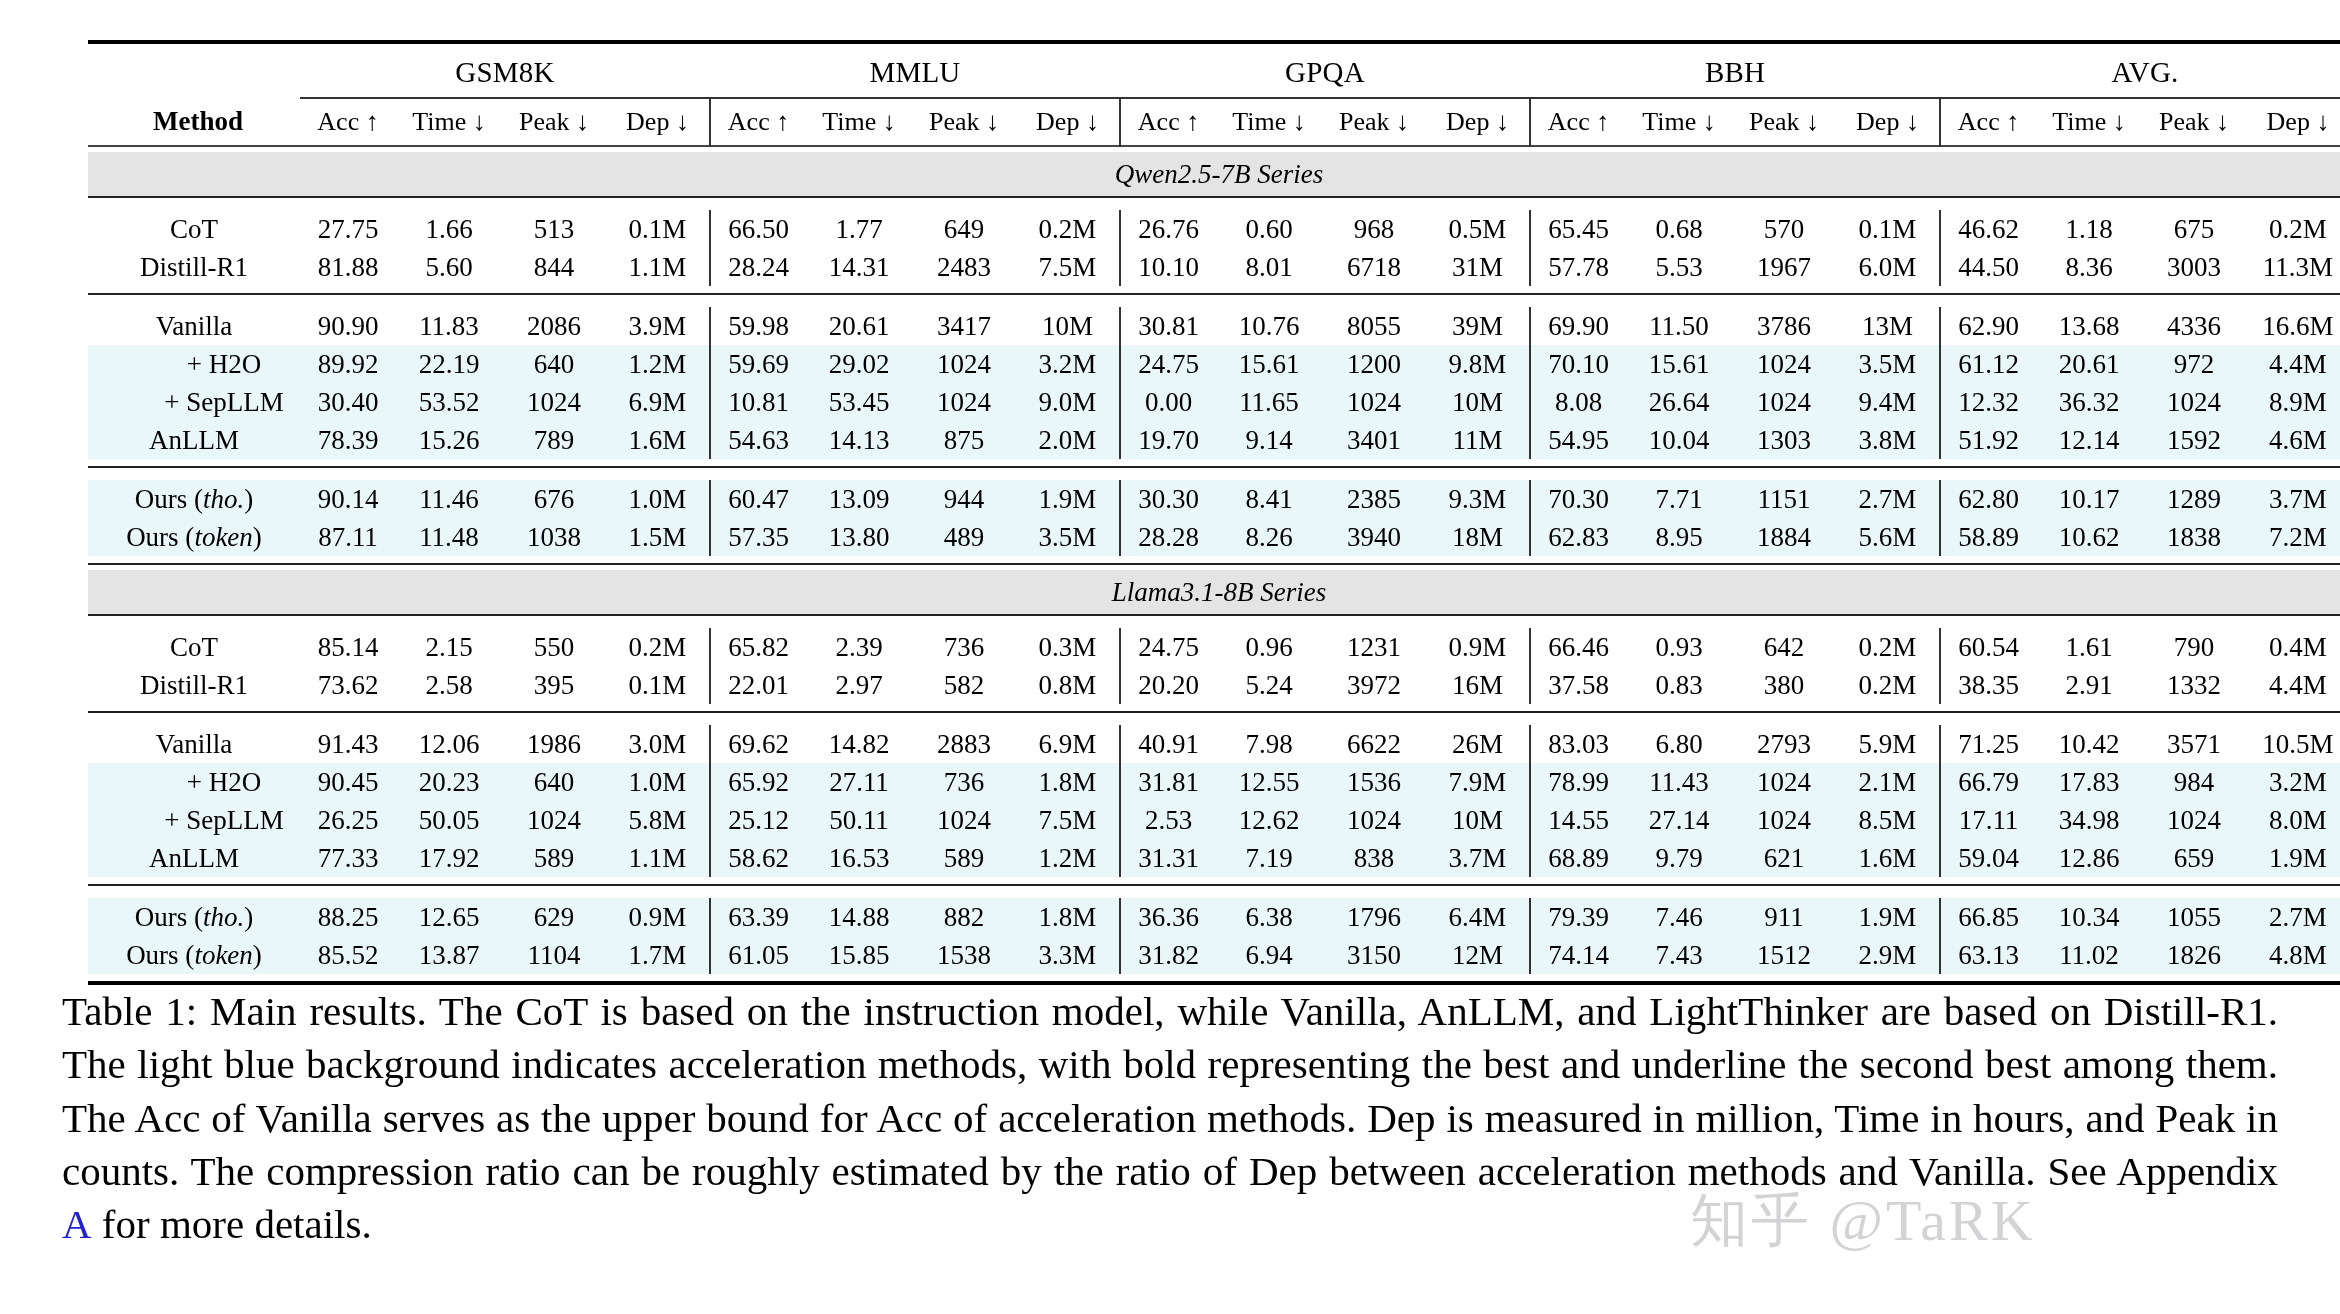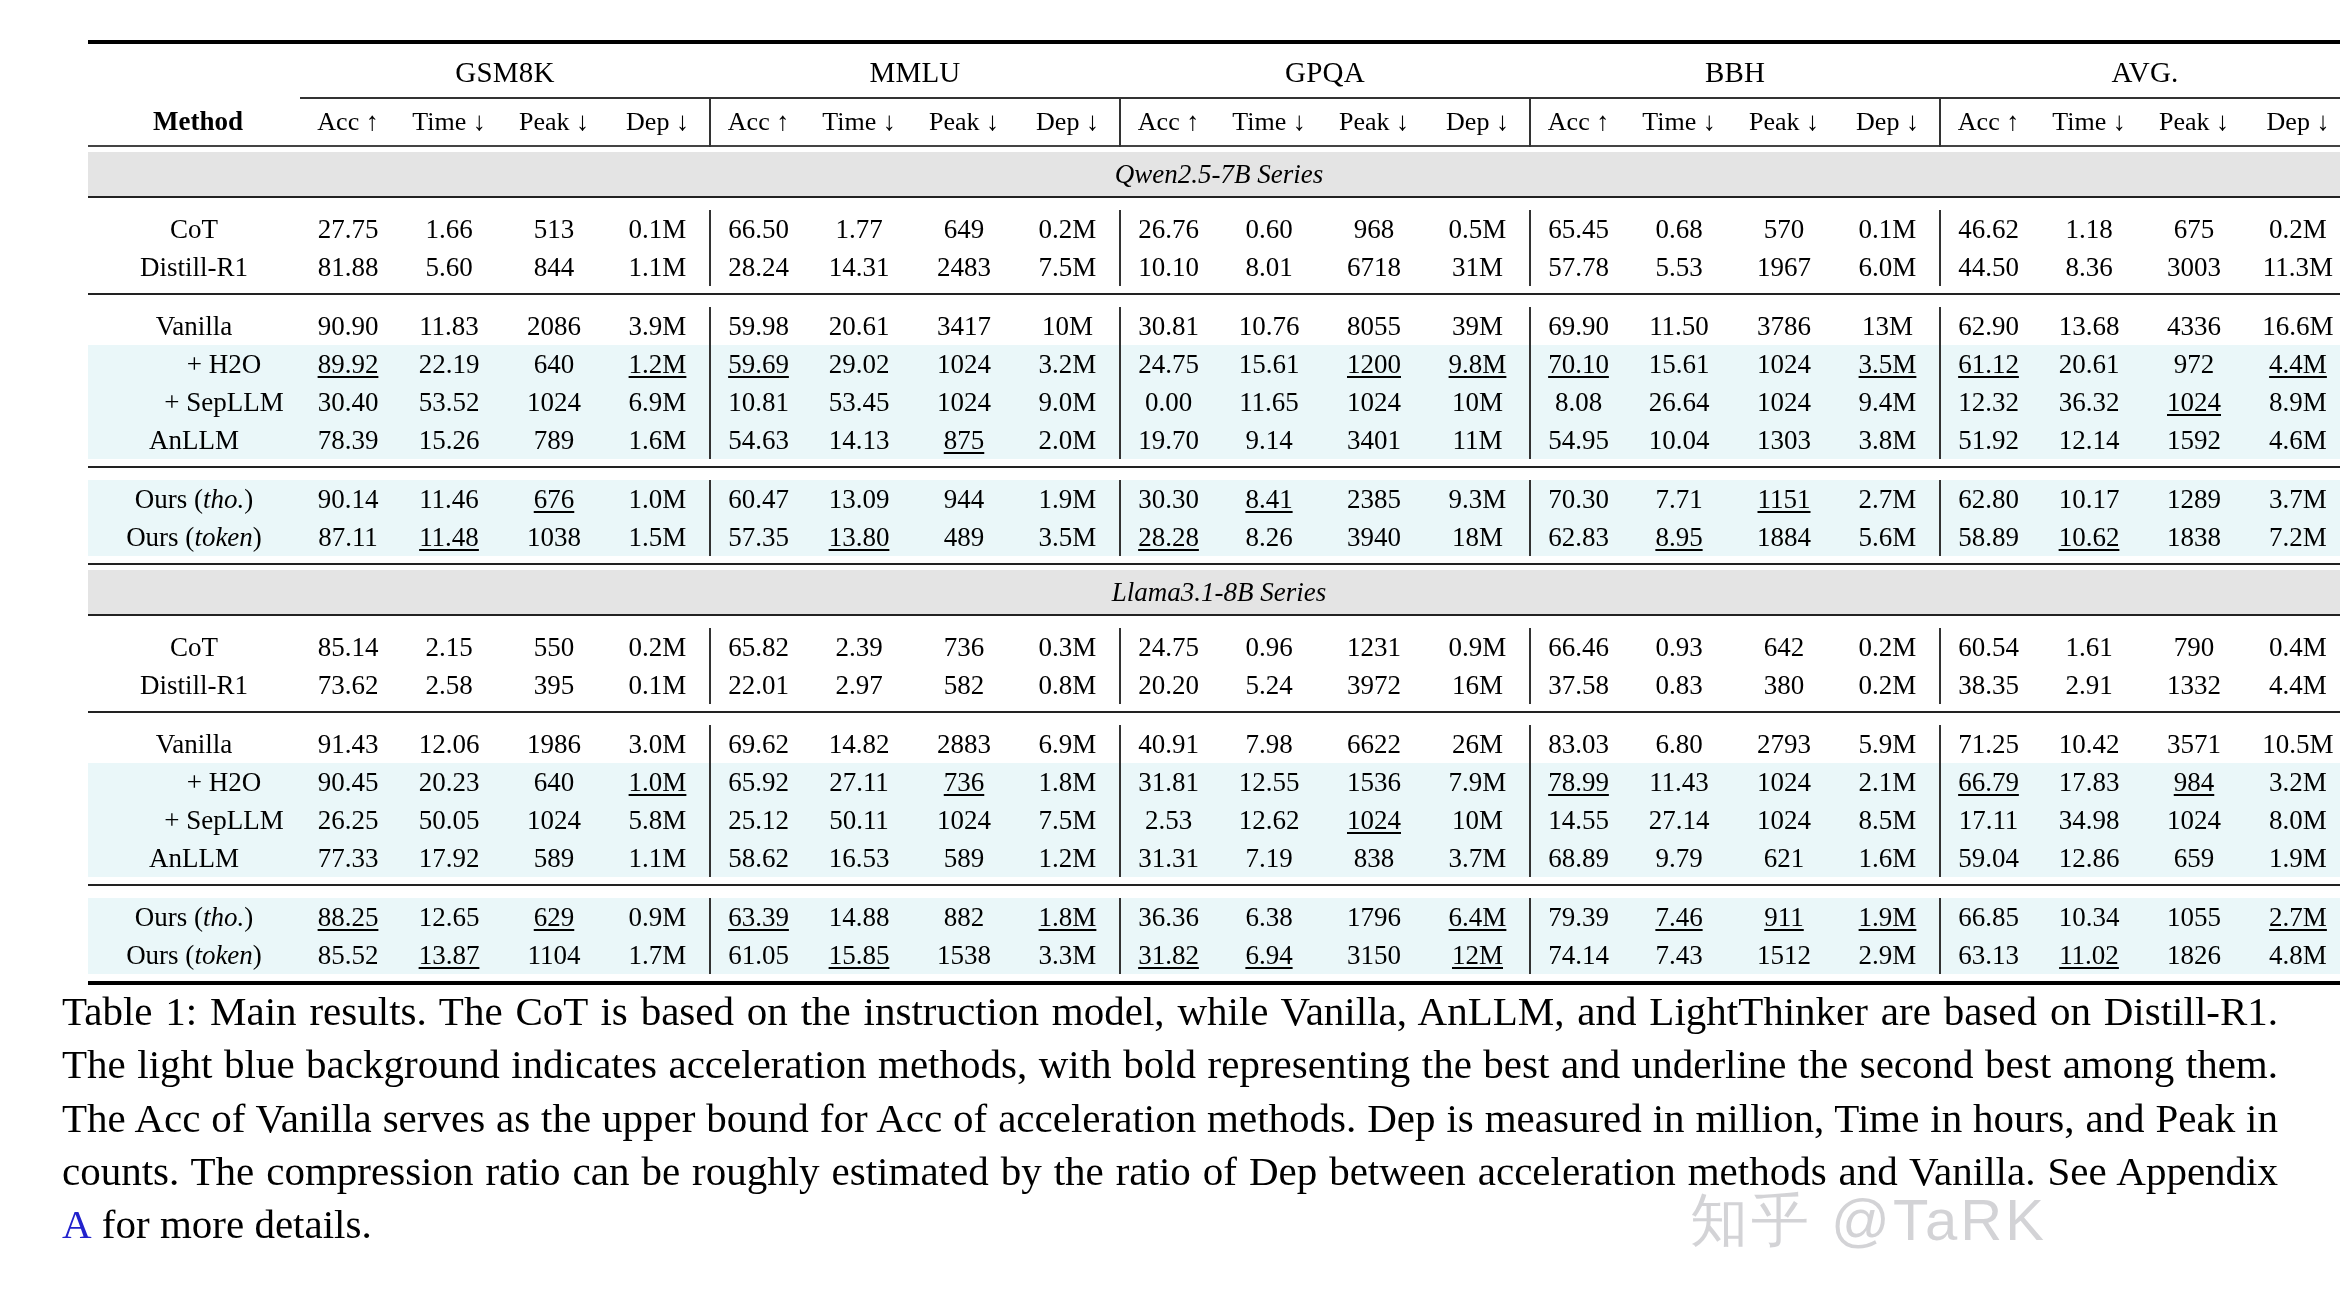--- a/index.html
+++ b/index.html
@@ -86,21 +86,21 @@
     font-size: 27px;
   }
   td.methodcell.indent { padding-left: 60px; }
 
   tr.datarow td { height: 38px; }
   tr.blue td { background: #eaf7f9; }
 
   td.sep { border-left: 2px solid #333; }
 
   .b { font-weight: bold; }
-  .u { text-decoration: underline; text-underline-offset: 3px; }
+  .u { text-underline-offset: 3px; }
   .it { font-style: italic; }
 
   
   .caption {
     position: absolute;
     left: 62px;
     top: 985px;
     width: 2216px;
     font-size: 41px;
     line-height: 1.30;
@@ -109,21 +109,21 @@
   }
   .caption .lnk { color: #2222cc; }
 
   
   .watermark {
     position: absolute;
     left: 1690px;
     top: 1182px;
     font-size: 58px;
     color: rgba(120,120,130,0.33);
-    font-family: Liberation Sans, sans-serif;
+    font-family: Liberation Serif, serif;
     letter-spacing: 3px;
     pointer-events: none;
     white-space: nowrap;
   }
 </style>
 </head>
 <body>
 
 <div id="sheet">
 

